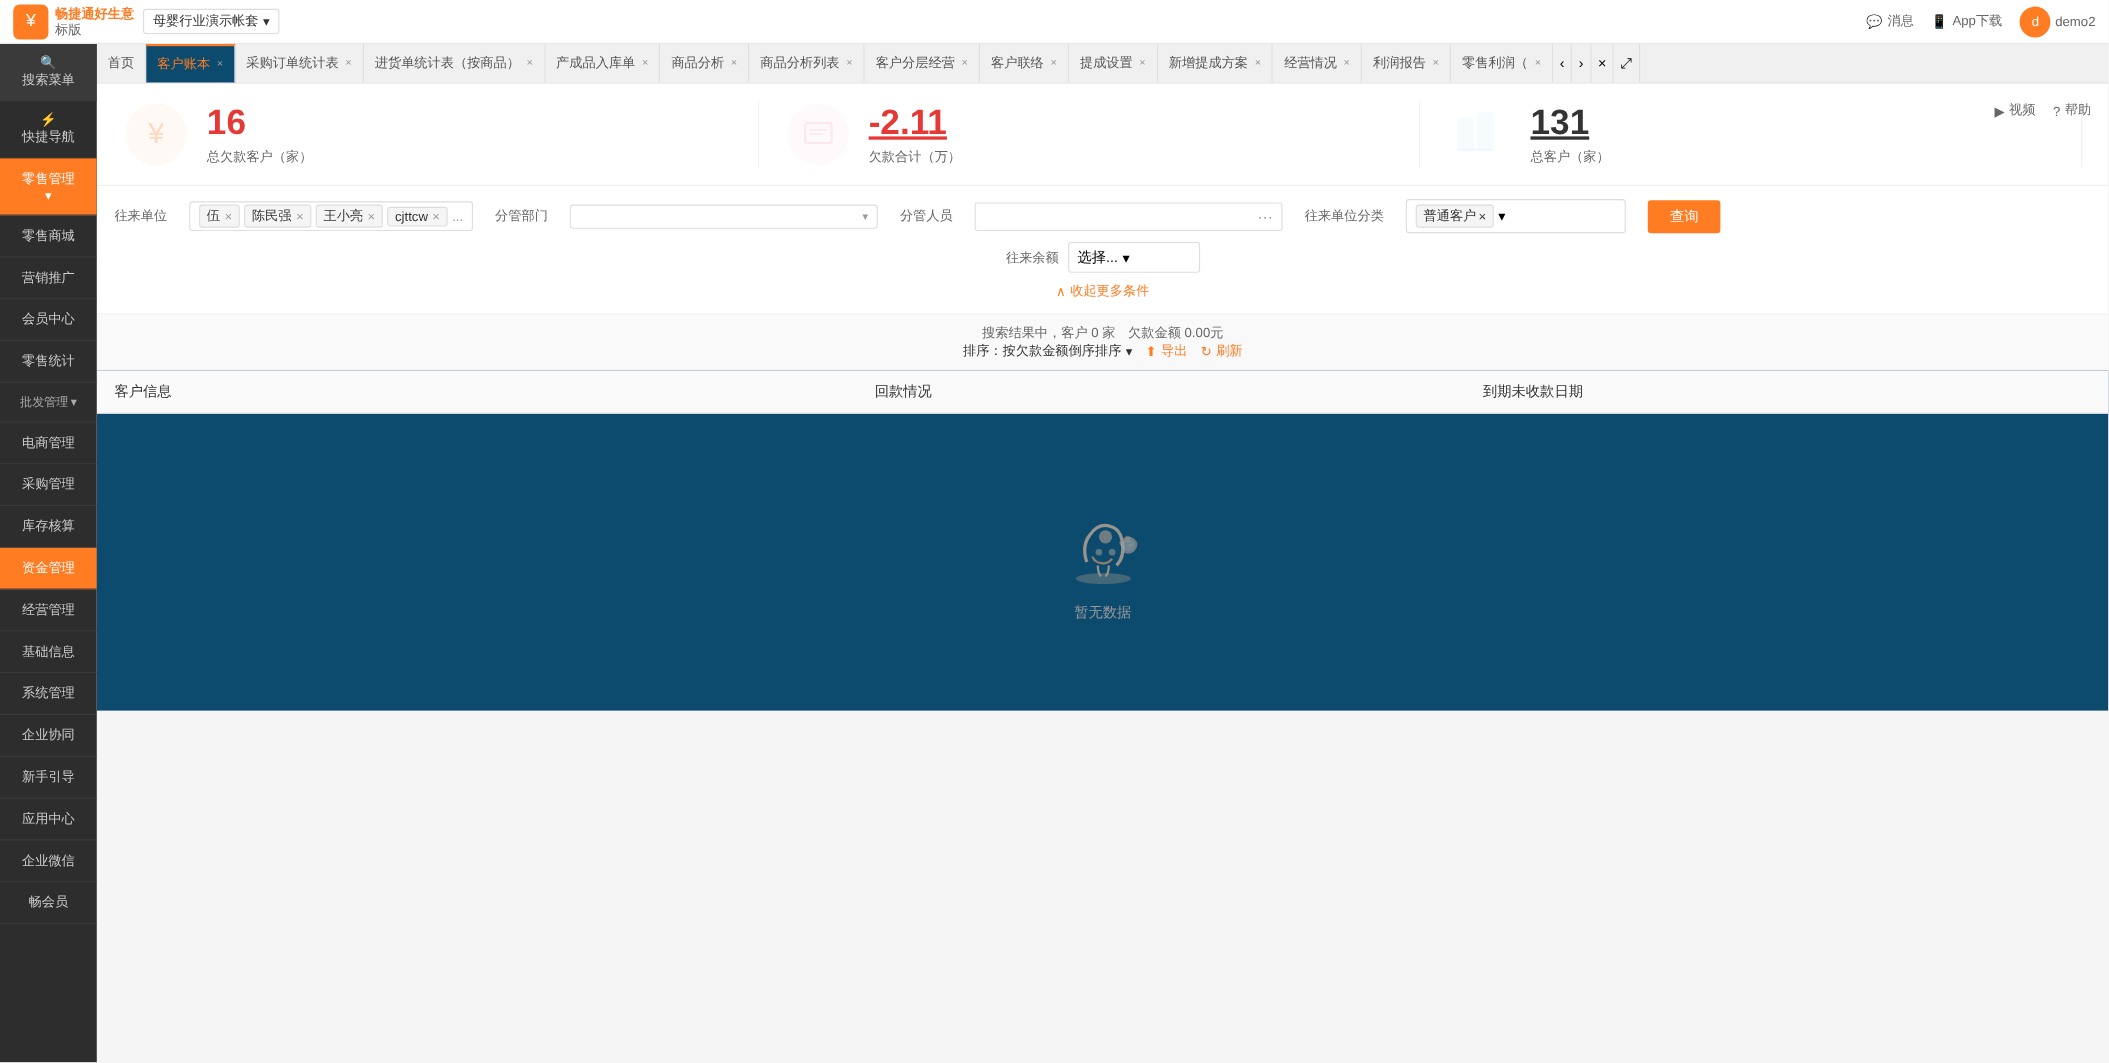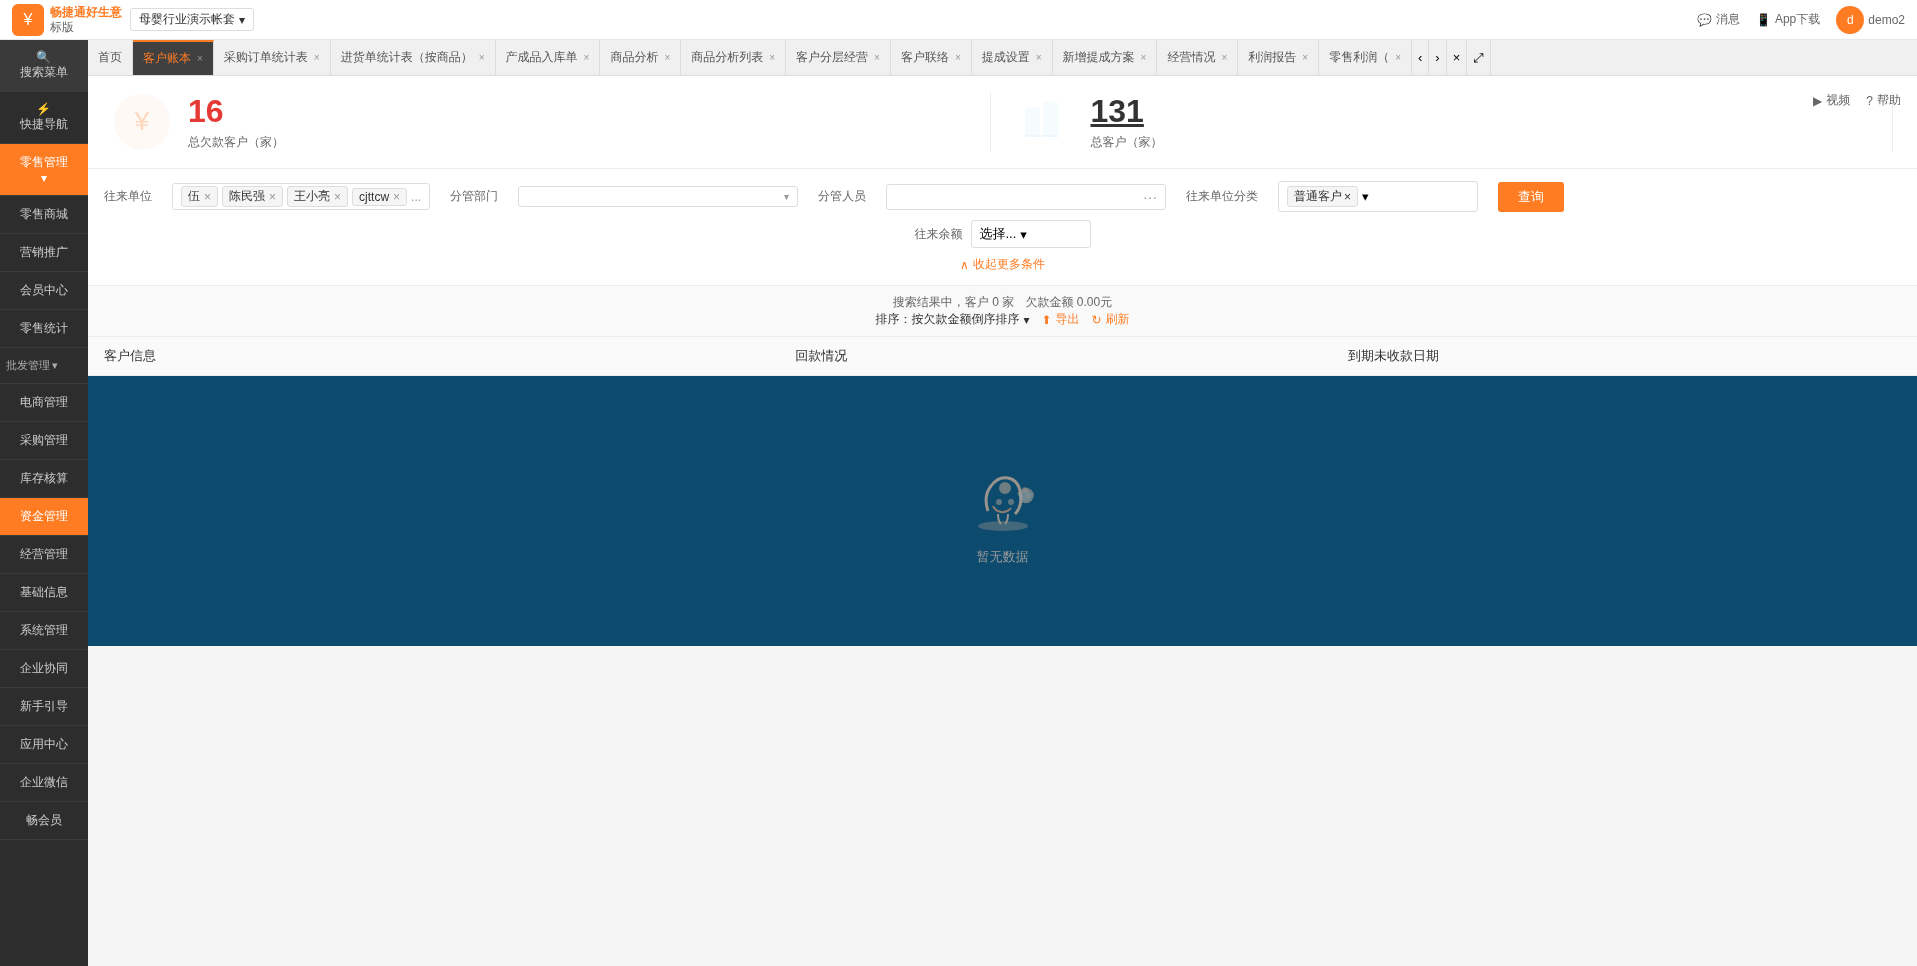--- a/index.html
+++ b/index.html
@@ -70,21 +70,21 @@
       padding: 0 10px;
       height: 36px;
       border-right: 1px solid #ddd;
       cursor: pointer;
       font-size: 12px;
       color: #555;
       white-space: nowrap;
       background: #f0f0f0;
       flex-shrink: 0;
     }
-    .tab-item.active { background: #404040; color: #ff7c23; border-top: 2px solid #ff7c23; }
+    .tab-item.active { background: #0c4a6e; color: #ff7c23; border-top: 2px solid #ff7c23; }
     .tab-item .close-btn { color: #999; font-size: 10px; margin-left: 2px; }
     .tab-nav-btn { padding: 0 6px; height: 36px; display: flex; align-items: center; cursor: pointer; border-right: 1px solid #ddd; background: #f0f0f0; }
 
     
     .page-content { flex: 1; overflow-y: auto; background: #f5f5f5; padding: 0; }
 
     
     .stats-bar {
       background: #fff;
       display: flex;
@@ -225,21 +225,21 @@
     </div>
     <div class="sidebar-item">
       <div>营销推广</div>
     </div>
     <div class="sidebar-item">
       <div>会员中心</div>
     </div>
     <div class="sidebar-item">
       <div>零售统计</div>
     </div>
-    <div class="sidebar-item" style="color:#aaa;font-size:11px;display:flex;align-items:center;justify-content:flex-start;gap:2px;">
+    <div class="sidebar-item" style="color:#aaa;font-size:11px;display:flex;align-items:center;justify-content:center;gap:2px;">
       <div>批发管理</div>
       <span>▾</span>
     </div>
     <div class="sidebar-item">
       <div>电商管理</div>
     </div>
     <div class="sidebar-item">
       <div>采购管理</div>
     </div>
     <div class="sidebar-item">
@@ -344,20 +344,34 @@
         <div class="stat-item">
           <div class="stat-icon orange">
             <svg width="60" height="60" viewBox="0 0 60 60" fill="none">
               <circle cx="30" cy="30" r="28" fill="#ff7c23" opacity="0.15"></circle>
               <text x="30" y="38" text-anchor="middle" font-size="26" fill="#ff7c23">¥</text>
             </svg>
           </div>
           <div class="stat-text">
             <div class="stat-value" style="color:#e53935;">16</div>
             <div class="stat-label">总欠款客户（家）</div>
+          </div>
+        </div>
+        <div class="stat-item">
+          <div class="stat-icon pink">
+            <svg width="60" height="60" viewBox="0 0 60 60" fill="none">
+              <circle cx="30" cy="30" r="28" fill="#e91e63" opacity="0.1"></circle>
+              <rect x="18" y="20" width="24" height="18" rx="2" fill="none" stroke="#e91e63" stroke-width="2" opacity="0.5"></rect>
+              <line x1="22" y1="26" x2="38" y2="26" stroke="#e91e63" stroke-width="1.5" opacity="0.5"></line>
+              <line x1="22" y1="30" x2="34" y2="30" stroke="#e91e63" stroke-width="1.5" opacity="0.5"></line>
+            </svg>
+          </div>
+          <div class="stat-text">
+            <div class="stat-value" style="color:#e53935;font-weight:bold;text-decoration:underline;">-2.11</div>
+            <div class="stat-label">欠款合计（万）</div>
           </div>
         </div>
         <div class="stat-item">
           <div class="stat-icon blue">
             <svg width="60" height="60" viewBox="0 0 60 60" fill="none">
               <rect x="10" y="15" width="15" height="30" rx="2" fill="#2196f3" opacity="0.2"></rect>
               <rect x="28" y="10" width="15" height="35" rx="2" fill="#2196f3" opacity="0.2"></rect>
               <rect x="10" y="43" width="33" height="2" fill="#2196f3" opacity="0.3"></rect>
             </svg>
           </div>

